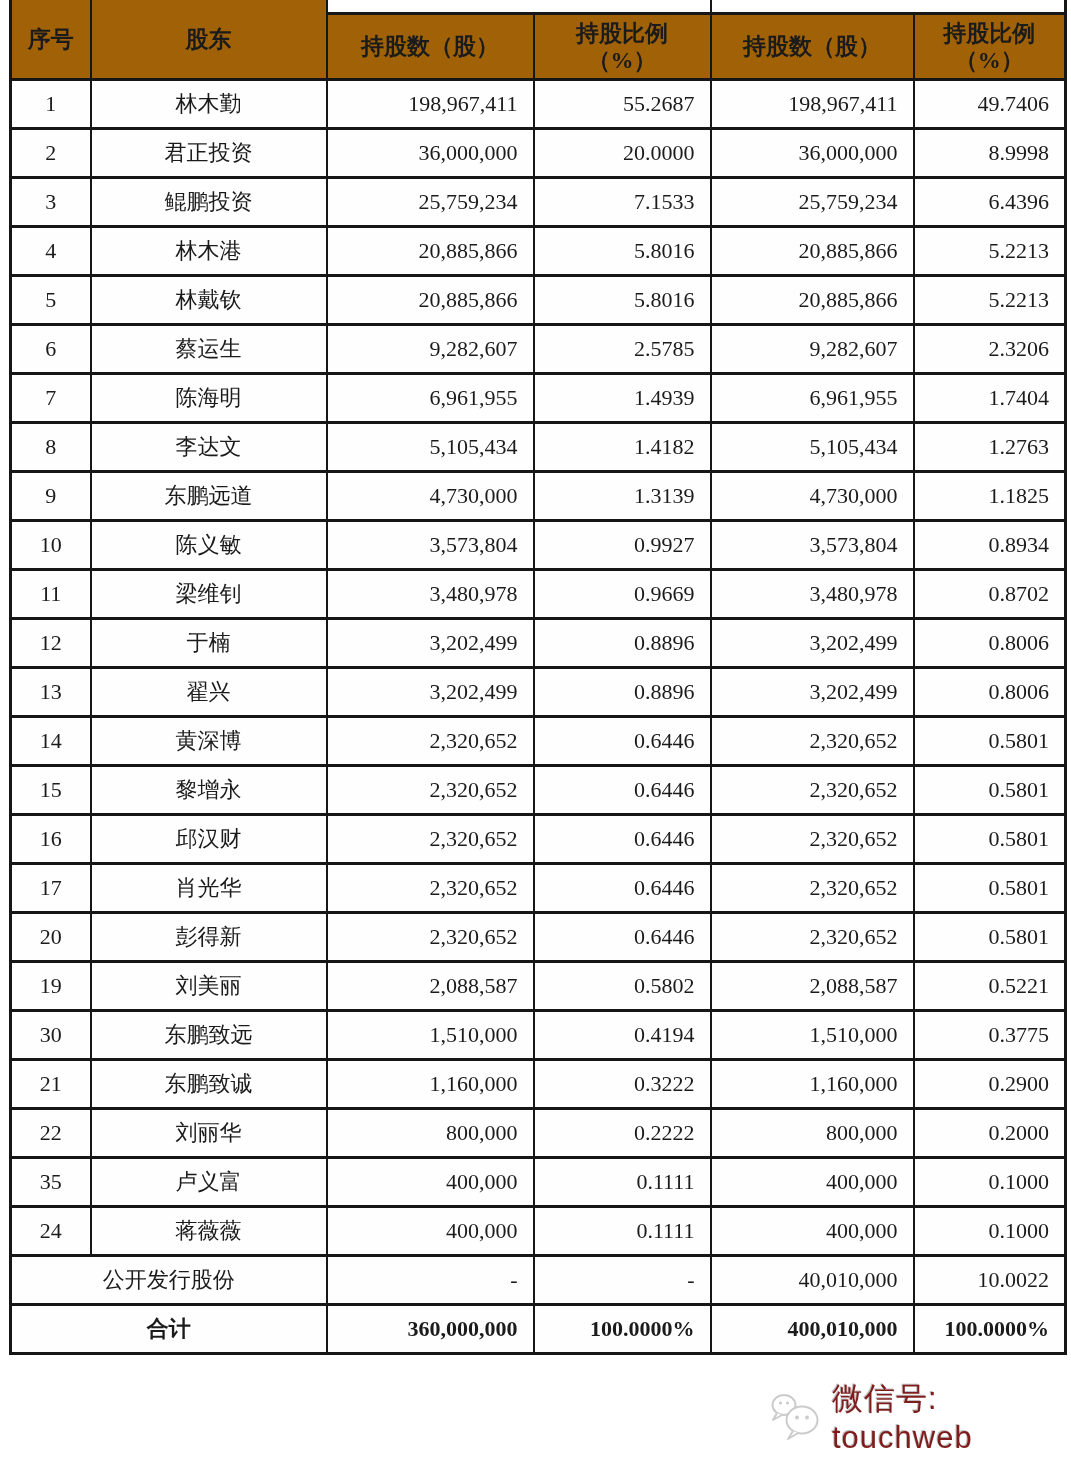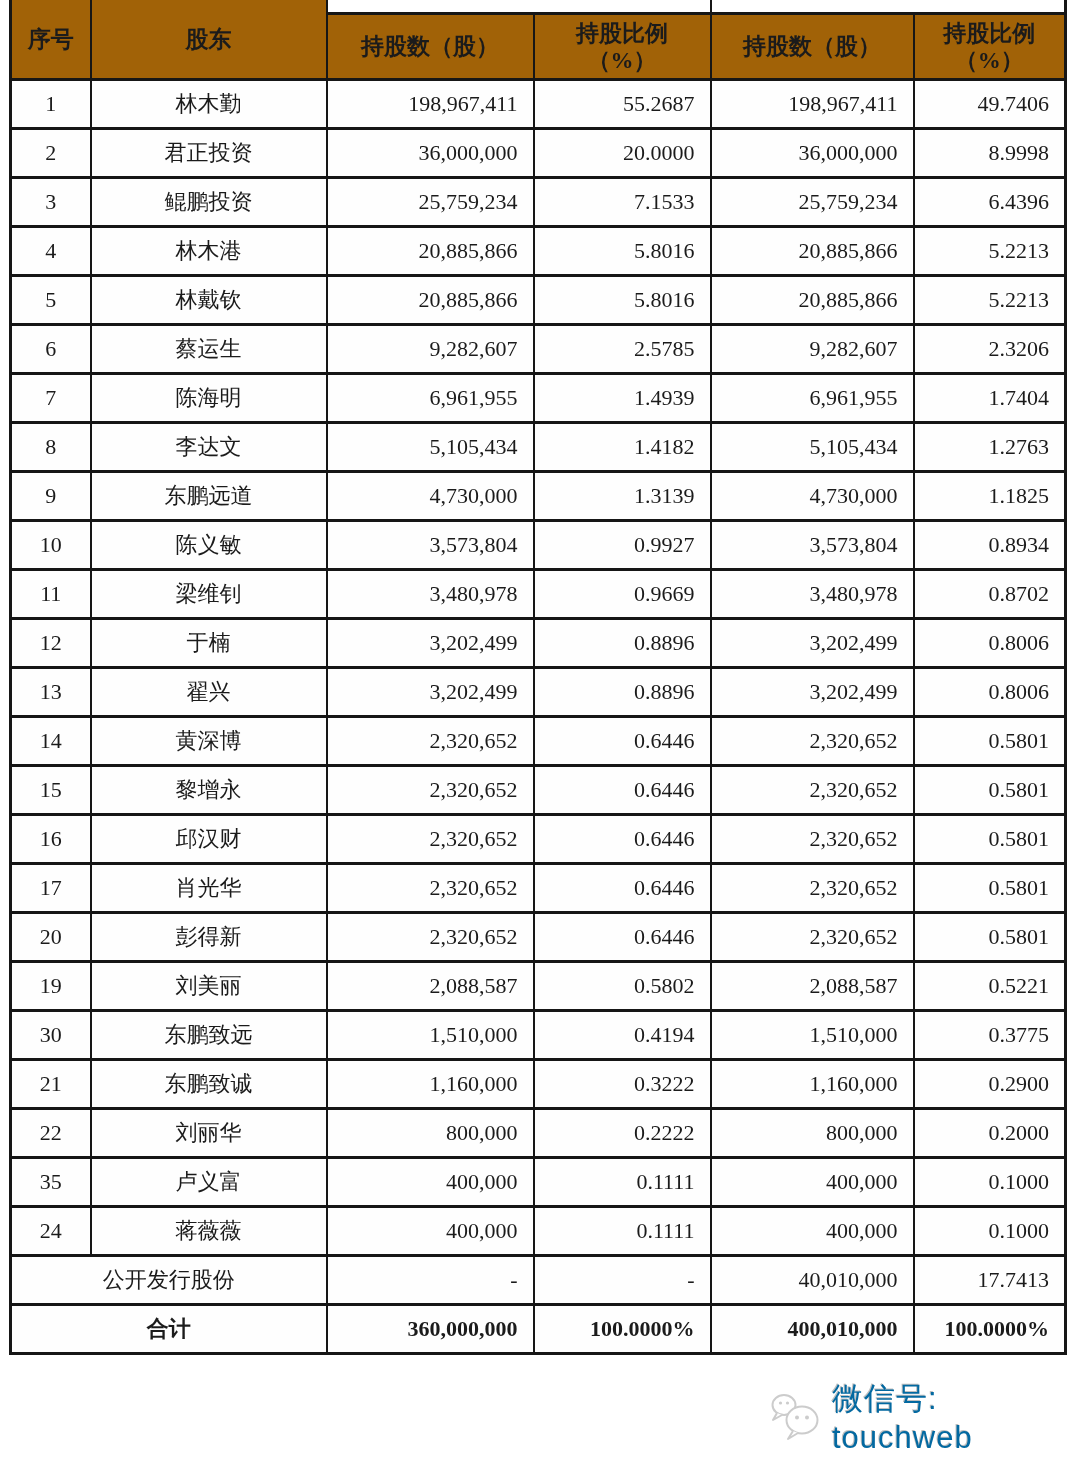--- a/index.html
+++ b/index.html
@@ -20,21 +20,21 @@
   tr.hdr-row{height:66px;}
   tr.hdr-row th{line-height:27px;}
   tbody tr,tfoot tr{height:49px;background:#fefefe;}
   td.ctr{text-align:center;}
   td.num{text-align:right;padding-right:15px;}
   tr.total-row td{font-weight:bold;border-radius:10px;}
 
   .watermark{position:absolute;left:768px;top:1388px;height:58px;
     display:flex;align-items:center;gap:10px;}
   .wm-text{font-family:"Liberation Sans","DejaVu Sans",sans-serif;
-    font-size:31px;letter-spacing:1px;color:#0369a1;
+    font-size:31px;letter-spacing:1px;color:#7f1d1d;
     text-shadow:-1px -1px 0 #bfbfbf,2px 2px 1px #ffffff;}
   .wm-icon svg{display:block;}
 </style>
 </head>
 <body>
 
 <div class="page">
 
   <table class="sh">
     <colgroup>
@@ -252,21 +252,21 @@
           <td class="num">400,000</td>
           <td class="num">0.1000</td>
         </tr>
       </tbody>
     <tfoot>
       <tr>
         <td colspan="2" class="ctr">公开发行股份</td>
         <td class="num">-</td>
         <td class="num">-</td>
         <td class="num">40,010,000</td>
-        <td class="num">17.7413</td>
+        <td class="num">10.0022</td>
       </tr>
       <tr class="total-row">
         <td colspan="2" class="ctr">合计</td>
         <td class="num">360,000,000</td>
         <td class="num">100.0000%</td>
         <td class="num">400,010,000</td>
         <td class="num">100.0000%</td>
       </tr>
     </tfoot>
   </table>

